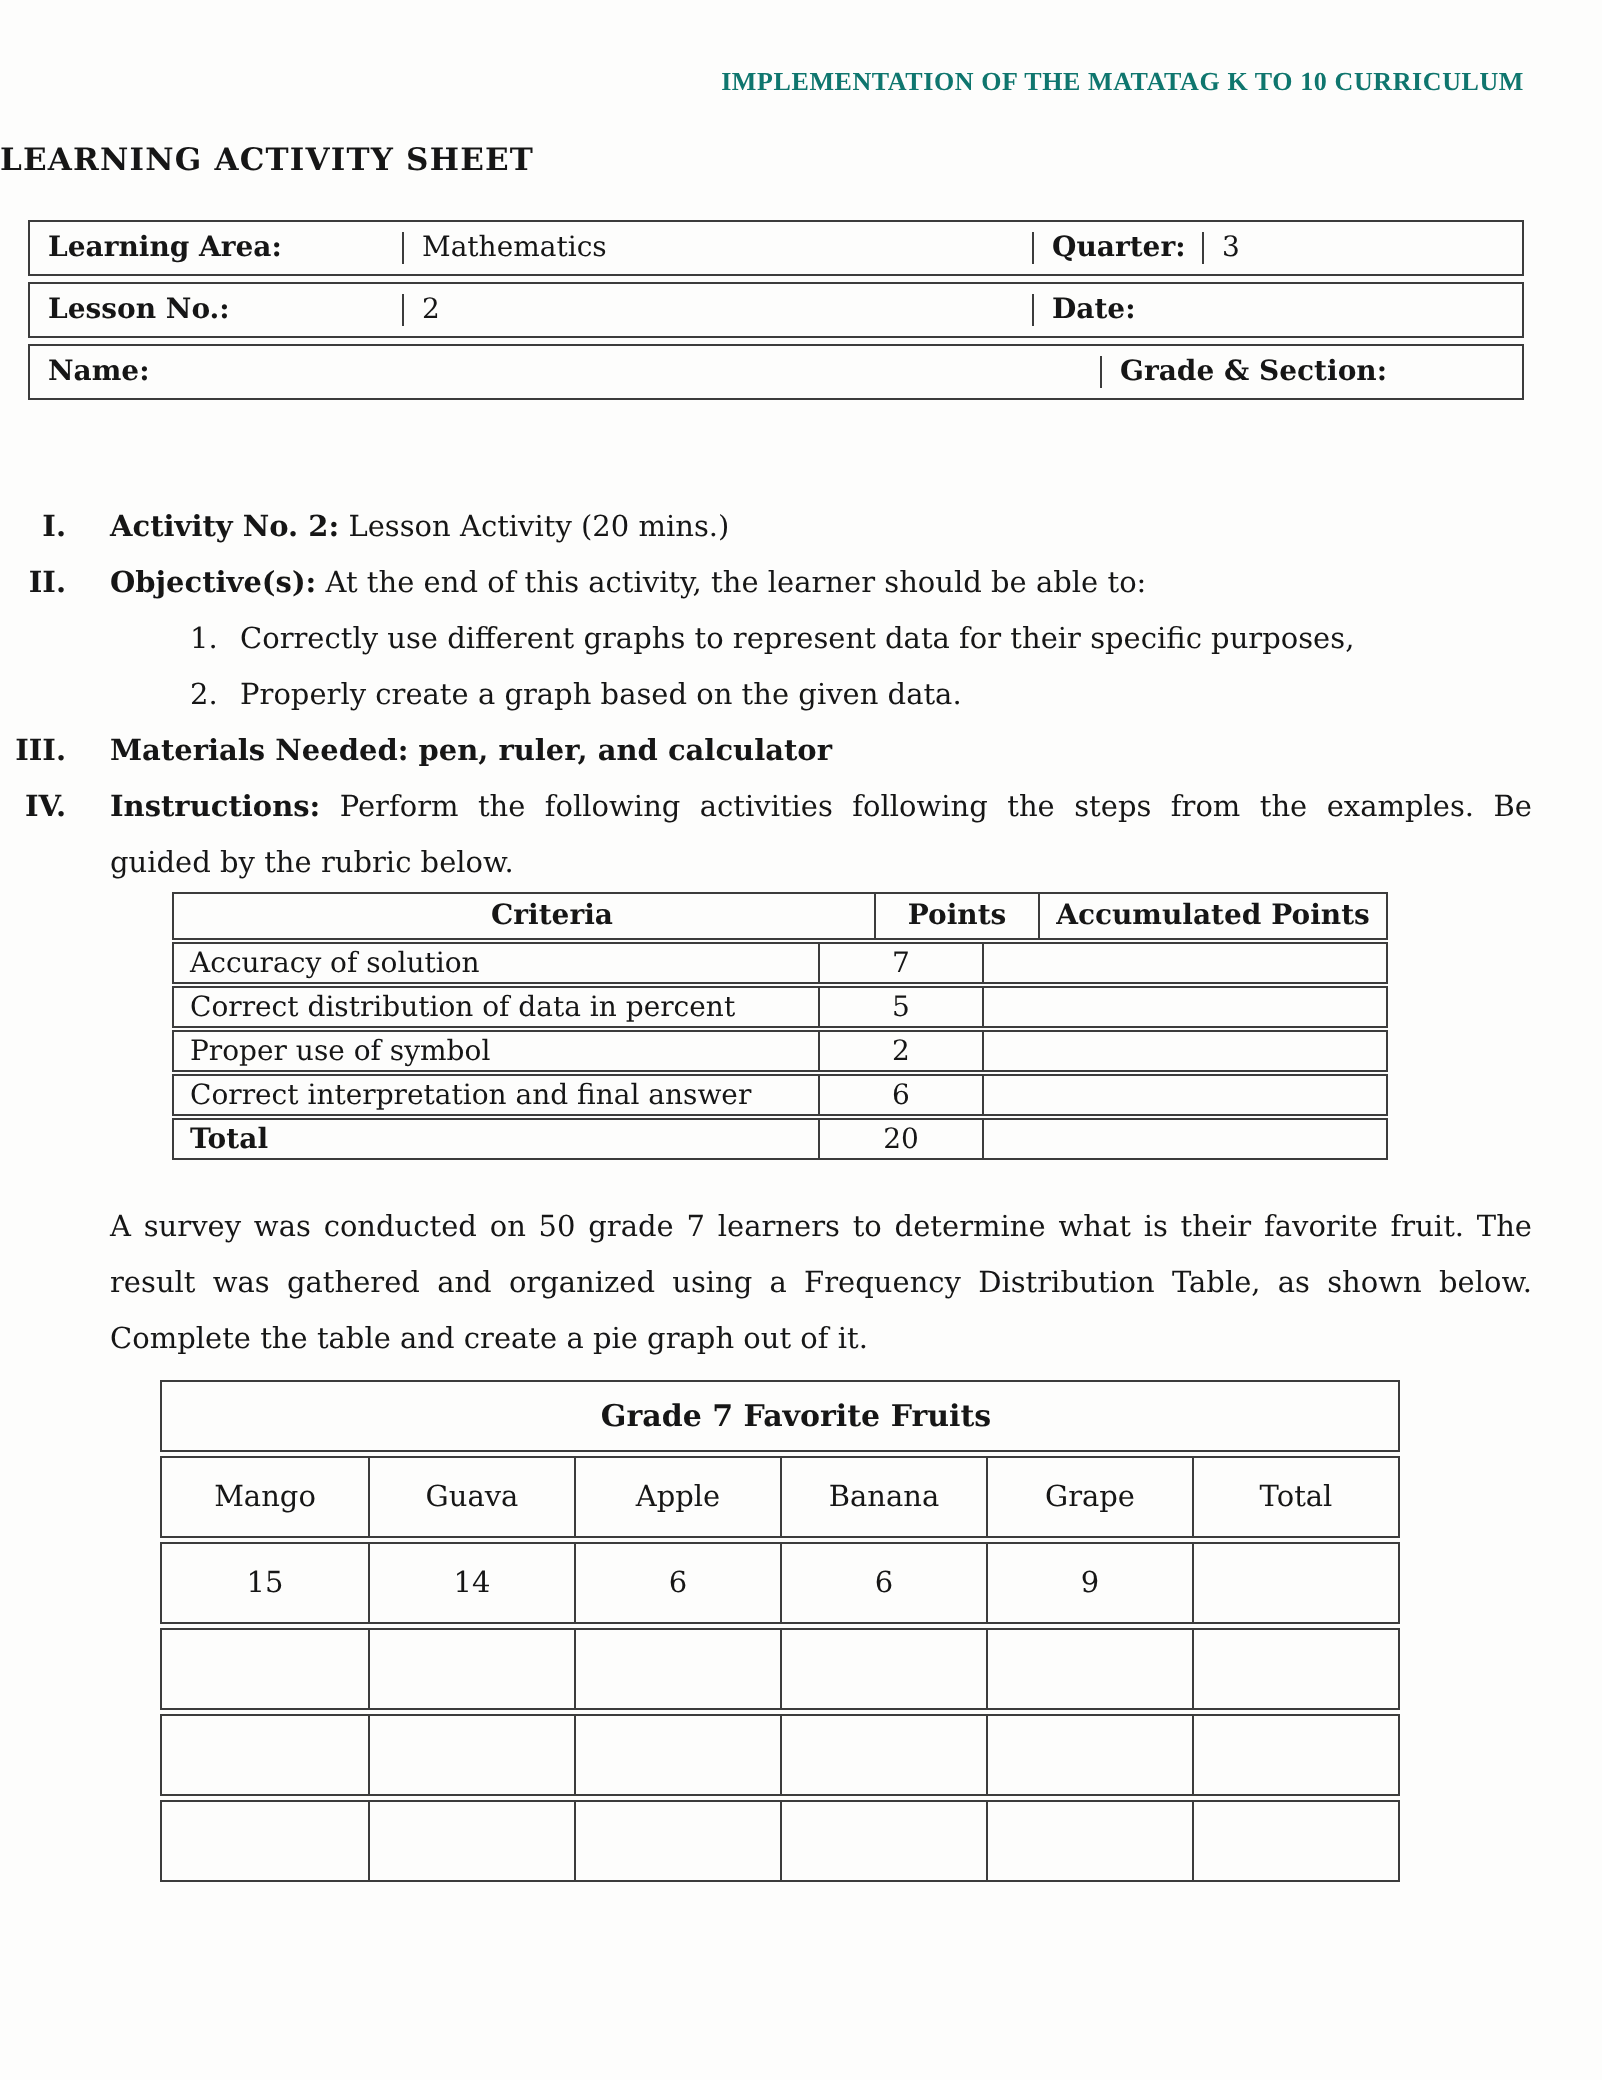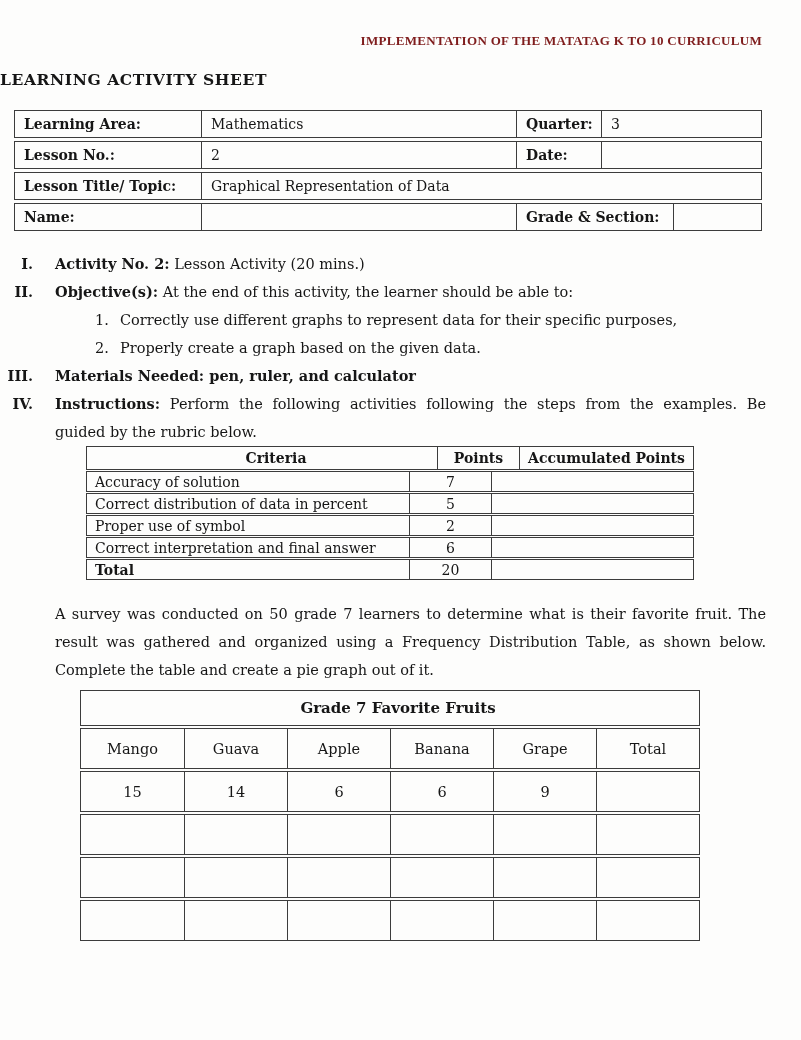--- a/index.html
+++ b/index.html
@@ -13,41 +13,41 @@
   .page {
     position:absolute; top:0; left:0; width:801px; height:1040px;
     background:#fdfdfc; overflow:hidden;
   }
 
   
   .hdr-right {
     position:absolute; top:33px; right:39px;
     font-family:"Liberation Serif", serif;
     font-weight:bold; font-size:13px; letter-spacing:0.3px;
-    color:#7f1d1d;
+    color:#0f766e;
   }
   .doc-title {
     position:absolute; top:70px; left:0; width:778px;
     font-weight:bold; font-size:15.5px; letter-spacing:0.6px;
   }
 
   
   .trow { border:1px solid #3c3c3c; display:flex; align-items:stretch; background:#fdfdfc; }
   .tcell { display:flex; align-items:center; overflow:hidden; }
   .tcell + .tcell { border-left:1px solid #3c3c3c; }
 
   
   .info-table { position:absolute; top:110px; left:14px; width:748px; }
-  .info-table .trow { height:28px; margin-bottom:3px; font-size:14px; }
+  .info-table .trow { height:28px; margin-bottom:3px; font-size:14px;align-items:center; }
   .info-table .tcell { padding-left:9px; }
   .lbl { font-weight:bold; }
   .w-label { width:186px; flex:none; }
   .w-value { width:315px; flex:none; }
   .w-qlabel { width:85px; flex:none; }
-  .w-glabel { width:157px; flex:none; }
+  .w-glabel { width:157px; flex:none;margin-left:34px; }
   .w-rest { flex:1; }
 
   
   .list { position:absolute; top:250px; left:0; width:766px; font-size:14.5px; }
   .li { display:flex; line-height:28px; }
   .num { width:33px; text-align:right; font-weight:bold; flex:none; }
   .itext { margin-left:22px; flex:1; }
   .sub { display:flex; padding-left:95px; line-height:28px; }
   .subnum { width:25px; flex:none; }
   .just { text-align:justify; text-align-last:justify; }
@@ -89,24 +89,20 @@
       <div class="tcell w-qlabel lbl">Quarter:</div>
       <div class="tcell w-rest">3</div>
     </div>
     <div class="trow">
       <div class="tcell w-label lbl">Lesson No.:</div>
       <div class="tcell w-value">2</div>
       <div class="tcell w-qlabel lbl">Date:</div>
       <div class="tcell w-rest"></div>
     </div>
     <div class="trow">
-      <div class="tcell w-label lbl">Lesson Title/ Topic:</div>
-      <div class="tcell w-rest">Graphical Representation of Data</div>
-    </div>
-    <div class="trow">
       <div class="tcell w-label lbl">Name:</div>
       <div class="tcell w-value"></div>
       <div class="tcell w-glabel lbl">Grade &amp; Section:</div>
       <div class="tcell w-rest"></div>
     </div>
   </div>
 
   <div class="list">
     <div class="li">
       <span class="num">I.</span>

